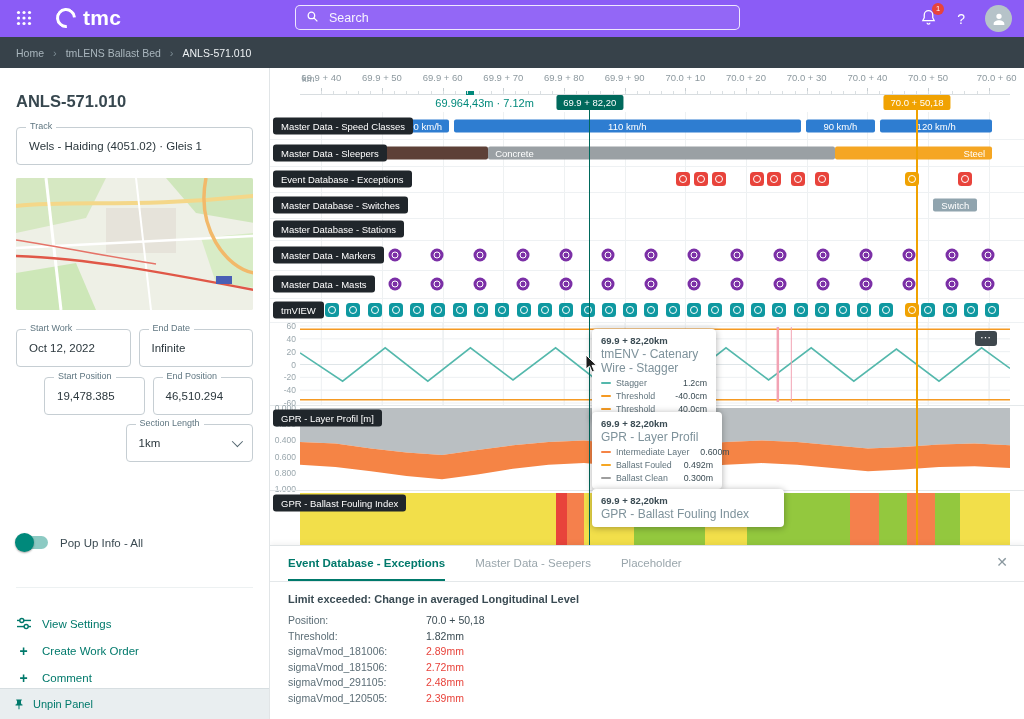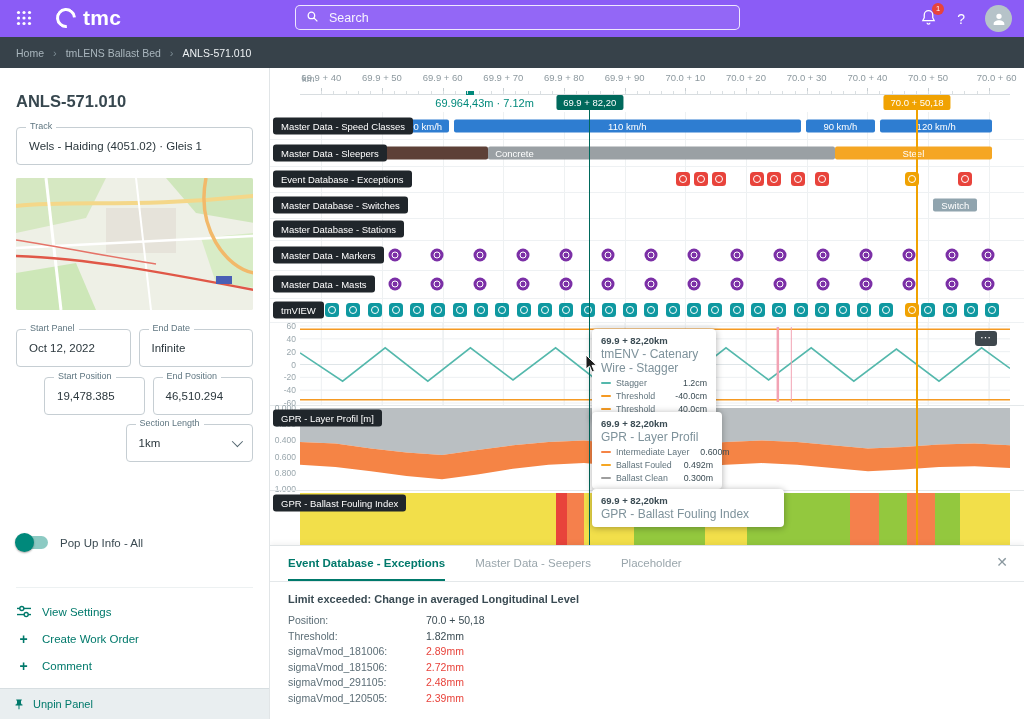--- a/index.html
+++ b/index.html
@@ -34,21 +34,21 @@
   .frow .spacer{flex:1;}
   .chev{width:7px;height:7px;border-right:1.4px solid #51646e;border-bottom:1.4px solid #51646e;transform:rotate(45deg) translateY(-2px);margin-left:auto;}
   .map{height:132px;margin-top:13px;border-radius:2px;overflow:hidden;background:#eef0e6;}
   .track-field{margin-top:16px;}
   .dates-row{margin-top:19px;}
   .pos-row{margin-top:10px;margin-left:28px;}
   .sec-row{margin-top:9px;}
   .toggle-row{display:flex;align-items:center;gap:12px;margin-top:74px;font-size:11.5px;color:#3b4a52;}
   .switch{position:relative;width:30px;height:13px;border-radius:7px;background:rgba(0,137,123,.45);margin-left:2px;}
   .knob{position:absolute;left:-3px;top:-3px;width:19px;height:19px;border-radius:50%;background:#00897b;box-shadow:0 1px 2px rgba(0,0,0,.35);}
-  .actions{margin-top:38px;border-top:1px solid #edf1f2;padding-top:10px;}
+  .actions{margin-top:38px;border-top:1px solid #edf1f2;padding-top:22px;}
   .action{display:flex;align-items:center;gap:11px;height:27px;color:#00796b;font-size:11.5px;font-weight:500;}
   .action-icon{width:15px;display:flex;justify-content:center;font-size:14px;font-weight:bold;}
   .unpin-bar{position:absolute;left:0;right:0;bottom:0;height:30px;background:#e9eef0;border-top:1px solid #d7dee1;display:flex;align-items:center;gap:8px;padding-left:13px;color:#00796b;font-size:11px;font-weight:500;}
   
   .main{position:absolute;left:270px;top:68px;width:754px;height:477px;background:#fff;overflow:hidden;}
   .km-label{position:absolute;left:32px;top:5px;font-size:9.5px;color:#93a0a6;}
   .tick-label{position:absolute;top:4px;transform:translateX(-50%);font-size:9.5px;color:#8d999f;white-space:nowrap;}
   .tick-mark{position:absolute;top:20px;width:1px;height:6px;background:#c6cdd1;}
   .tick-minor{position:absolute;top:23px;width:1px;height:3px;background:#dadfe2;}
   .ruler-base{position:absolute;top:26px;left:30px;width:710px;height:1px;background:#d8dde0;}
@@ -181,21 +181,21 @@
         <path d="M120,0 L135,132" stroke="#ffffff" stroke-width="2" fill="none"></path>
         <path d="M190,0 C180,50 210,90 238,95" stroke="#f2b96a" stroke-width="3.5" fill="none"></path>
         <path d="M0,78 C70,80 150,95 238,112" stroke="#e05747" stroke-width="2.5" fill="none"></path>
         <path d="M0,62 C50,70 90,78 140,86" stroke="#e57368" stroke-width="1.5" fill="none"></path>
         <rect x="200" y="98" width="16" height="8" fill="#4a5fb5"></rect>
       </svg>
     </div>
 
     <div class="frow dates-row">
       <div class="field">
-        <span class="field-label">Start Panel</span>
+        <span class="field-label">Start Work</span>
         <span>Oct 12, 2022</span>
       </div>
       <div class="field">
         <span class="field-label">End Date</span>
         <span>Infinite</span>
       </div>
     </div>
 
     <div class="frow pos-row">
       <div class="field">
@@ -363,21 +363,21 @@
       <div class="trackrow" style="top: 0px; height: 27px;">
         <div class="seg" style="left: 30px; width: 149.1px; background: rgb(46, 125, 209); text-align: right; padding: 0px 7px;">100 km/h</div>
         <div class="seg" style="left: 184.07px; width: 346.48px; background: rgb(46, 125, 209);">110 km/h</div>
         <div class="seg" style="left: 535.52px; width: 69.58px; background: rgb(46, 125, 209);">90 km/h</div>
         <div class="seg" style="left: 610.07px; width: 112.18px; background: rgb(46, 125, 209);">120 km/h</div>
         <div class="chip">Master Data - Speed Classes</div>
       </div>
       <div class="trackrow" style="top: 27px; height: 27px;">
         <div class="seg" style="left: 30px; width: 188.15px; background: rgb(93, 64, 55);"></div>
         <div class="seg" style="left: 218.15px; width: 346.48px; background: rgb(154, 160, 164); text-align: left; padding: 0px 7px;">Concrete</div>
-        <div class="seg" style="left: 564.63px; width: 157.62px; background: rgb(245, 166, 35); text-align: center; padding: 0px 7px;">Steel</div>
+        <div class="seg" style="left: 564.63px; width: 157.62px; background: rgb(245, 166, 35); text-align: right; padding: 0px 7px;">Steel</div>
         <div class="chip">Master Data - Sleepers</div>
       </div>
       <div class="trackrow" style="top: 54px; height: 26px;">
         <div class="ic-wrap" style="left: 412.69px;">
           <div class="ic sq" style="background: rgb(232, 67, 59);"></div>
         </div>
         <div class="ic-wrap" style="left: 431.15px;">
           <div class="ic sq" style="background: rgb(232, 67, 59);"></div>
         </div>
         <div class="ic-wrap" style="left: 448.9px;">

